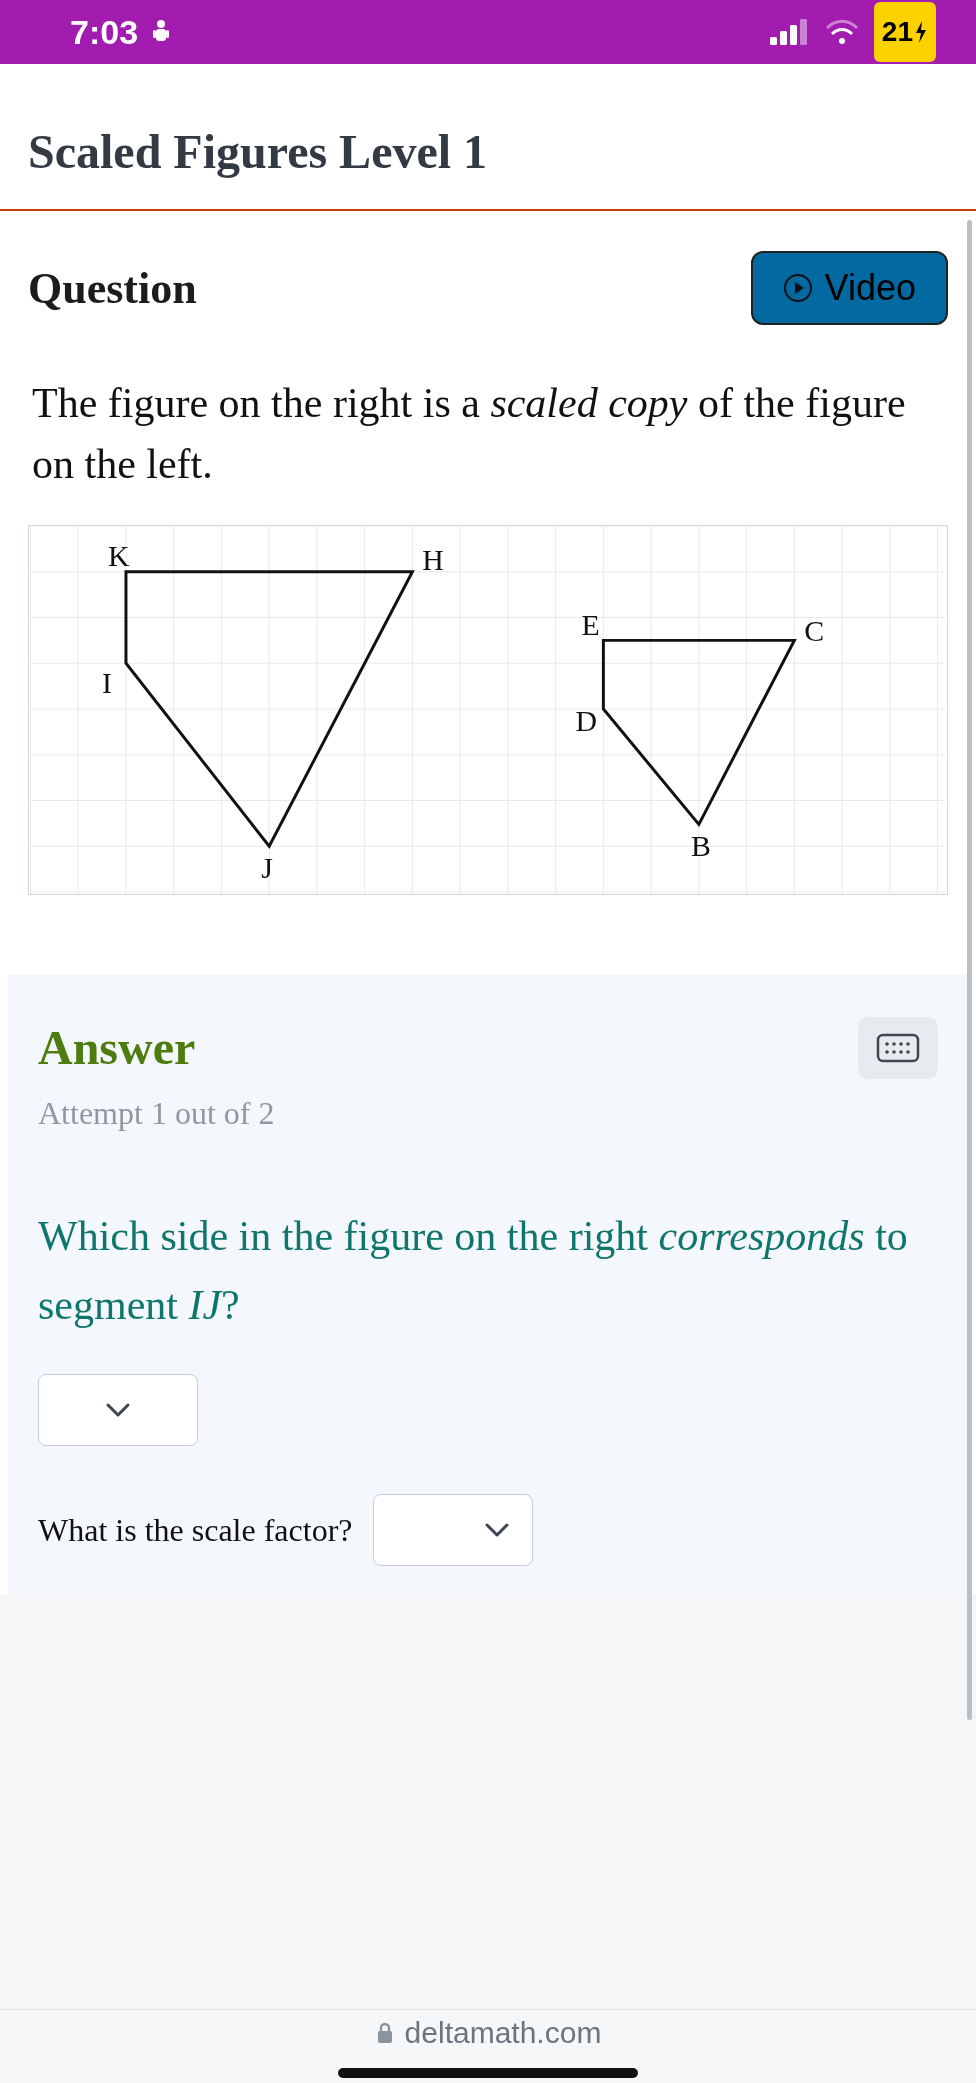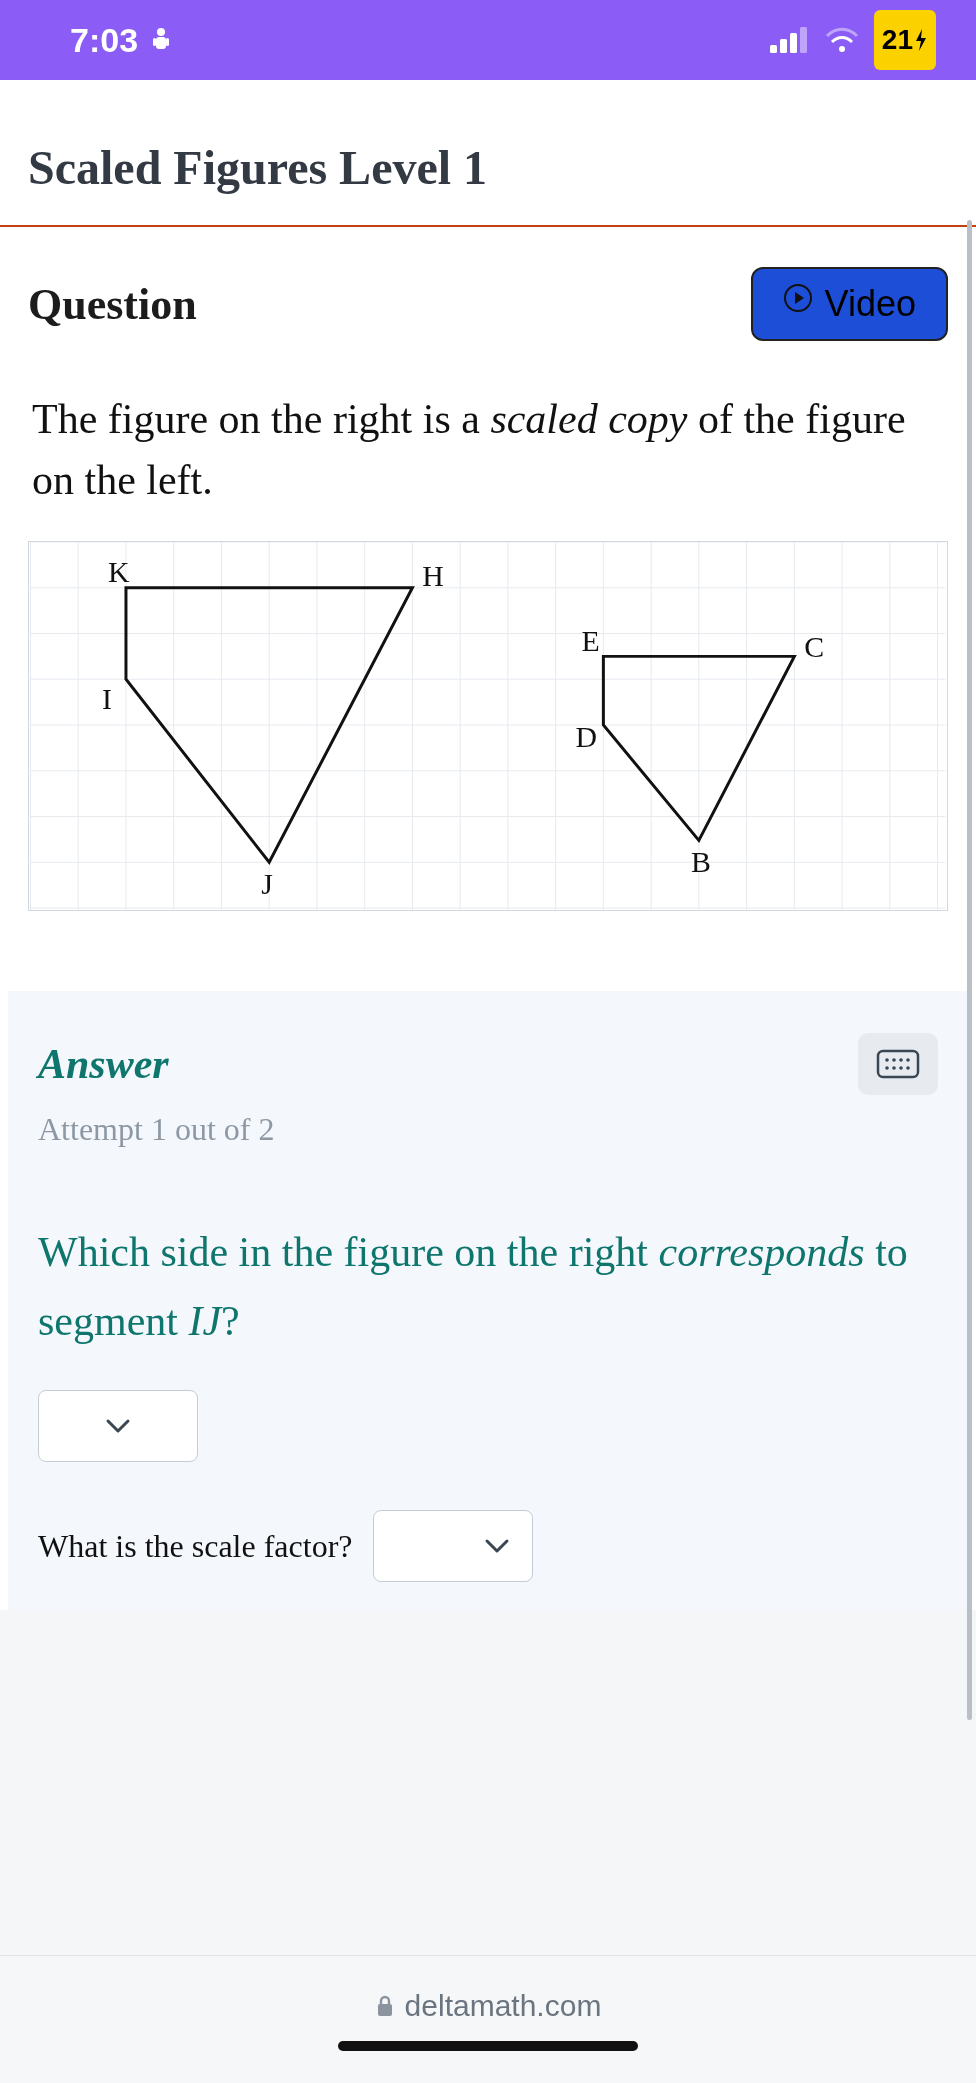--- a/index.html
+++ b/index.html
@@ -1,52 +1,52 @@
 <!DOCTYPE html>
 <html><head>
 <meta charset="utf-8">
 <style>
   * { box-sizing: border-box; margin: 0; padding: 0; }
   html, body { width: 976px; height: 2083px; font-family: Georgia, 'Times New Roman', serif; background: #f5f6f8; overflow: hidden; }
   .status-bar {
-    height: 80px; background: #8b5cf6; color: #fff; display: flex;
+    height: 64px; background: #a21caf; color: #fff; display: flex;
     align-items: center; justify-content: space-between; padding: 0 40px 0 70px;
     font-family: -apple-system, Helvetica, Arial, sans-serif; font-weight: 600;
   }
   .status-left { font-size: 34px; display: flex; align-items: center; gap: 12px; }
   .status-right { display: flex; align-items: center; gap: 14px; }
   .battery {
     background: #fcd100; color: #000; border-radius: 6px;
     padding: 14px 8px; font-size: 28px; font-weight: 700; position: relative;
   }
   .page { background: #fff; margin: 0; }
   .title-area { padding: 60px 30px 30px 28px; border-bottom: 2px solid #c2410c; }
   .page-title { font-size: 48px; color: #333a44; font-family: Georgia, serif; }
   .question-row {
     display: flex; align-items: center; gap: 8px;
     padding: 40px 28px 18px 28px;
   }
   .q-label { font-size: 44px; font-weight: bold; color: #1c1c1c; flex: 1; font-family: Georgia, serif; }
   .pill-btn {
     border: 2px solid #222; border-radius: 12px; padding: 14px 30px;
-    font-size: 36px; background: #1d4ed8; font-family: -apple-system, Helvetica, Arial, sans-serif;
-    display: flex; align-items: flex-start; gap: 12px; cursor: pointer;
+    font-size: 36px; background: #0369a1; font-family: -apple-system, Helvetica, Arial, sans-serif;
+    display: flex; align-items: center; gap: 12px; cursor: pointer;
   }
   .question-text {
     font-size: 42px; line-height: 1.45; padding: 30px 28px 30px 32px;
     color: #111; font-family: Georgia, serif;
   }
   .italic { font-style: italic; }
   .figure-wrap { padding: 0 28px 40px 28px; }
   .figure-box { border: 1px solid #d3d8de; background: #fff; width: 100%; height: 370px; position: relative; }
   .answer-panel {
     background: #f4f7fb; margin: 40px 8px 0 8px; padding: 42px 30px 28px 30px;
   }
   .answer-head { display: flex; align-items: center; justify-content: space-between; }
-  .answer-title { font-size: 42px; font-weight: bold; font-family: Georgia, serif; color: #0f766e; font-style: italic;}
+  .answer-title { font-size: 48px; font-weight: bold; font-family: Georgia, serif; color: #4d7c0f;}
   .kbd-btn {
     width: 80px; height: 62px; background: #e7ebef; border: none; border-radius: 10px;
     display: flex; align-items: center; justify-content: center; cursor: pointer;
   }
   .attempt { font-size: 32px; color: #8d98a4; margin-top: 16px; font-family: Georgia, serif; }
   .answer-question {
     font-size: 42px; line-height: 1.65; margin-top: 70px; font-family: Georgia, serif; color: #0f766e;
   }
   .mathvar { font-style: italic; font-family: 'Times New Roman', serif; }
   .select-box {
@@ -55,21 +55,21 @@
     justify-content: center; cursor: pointer;
   }
   .scale-row { display: flex; align-items: center; gap: 20px; margin-top: 48px; }
   .scale-text { font-size: 32px; font-family: Georgia, serif; color: #111;}
   .scale-select {
     width: 160px; height: 72px; border: 1.5px solid #c3cdd6; border-radius: 8px;
     background: #fff; display: flex; align-items: center; justify-content: flex-end;
     padding-right: 22px; cursor: pointer;
   }
   .bottom-bar {
-    position: absolute; bottom: 0; left: 0; right: 0; height: 128px;
+    position: absolute; bottom: 0; left: 0; right: 0; height: 74px;
     background: #f6f7f8; border-top: 1px solid #e0e4e9;
     display: flex; flex-direction: column; align-items: center; justify-content: center;
     font-family: -apple-system, Helvetica, Arial, sans-serif;
   }
   .url-row { display: flex; align-items: center; gap: 10px; color: #6b7580; font-size: 30px; }
   .home-ind { width: 300px; height: 10px; background: #111; border-radius: 6px; margin-top: 18px; }
   .scroll-thumb { position: absolute; right: 4px; top: 220px; width: 5px; height: 1500px; background: #b8bfc6; border-radius: 3px; }
 </style>
 </head>
 <body>

